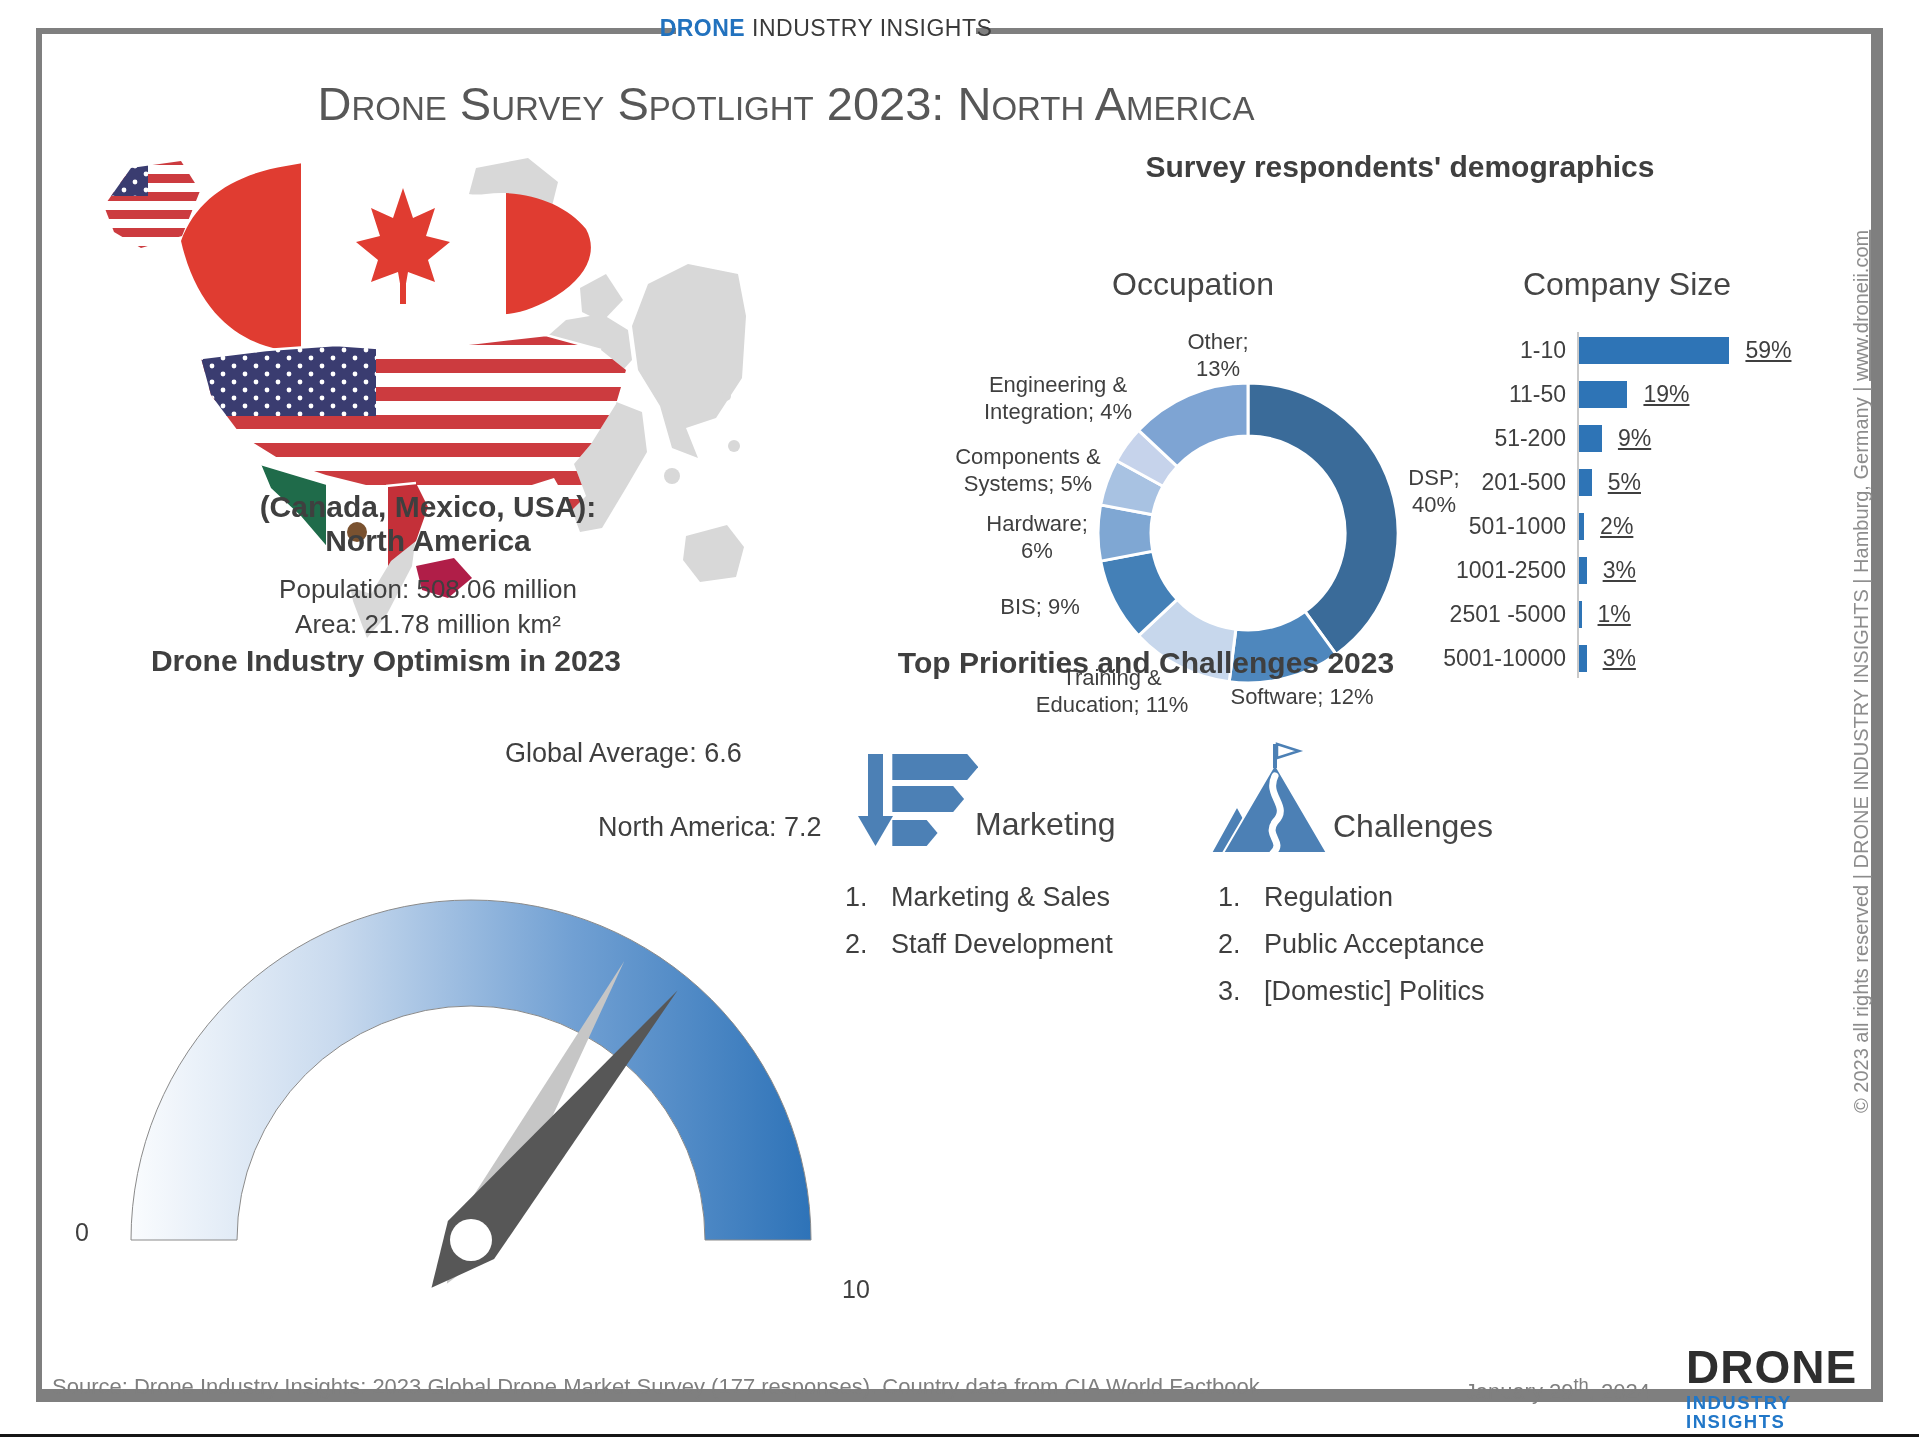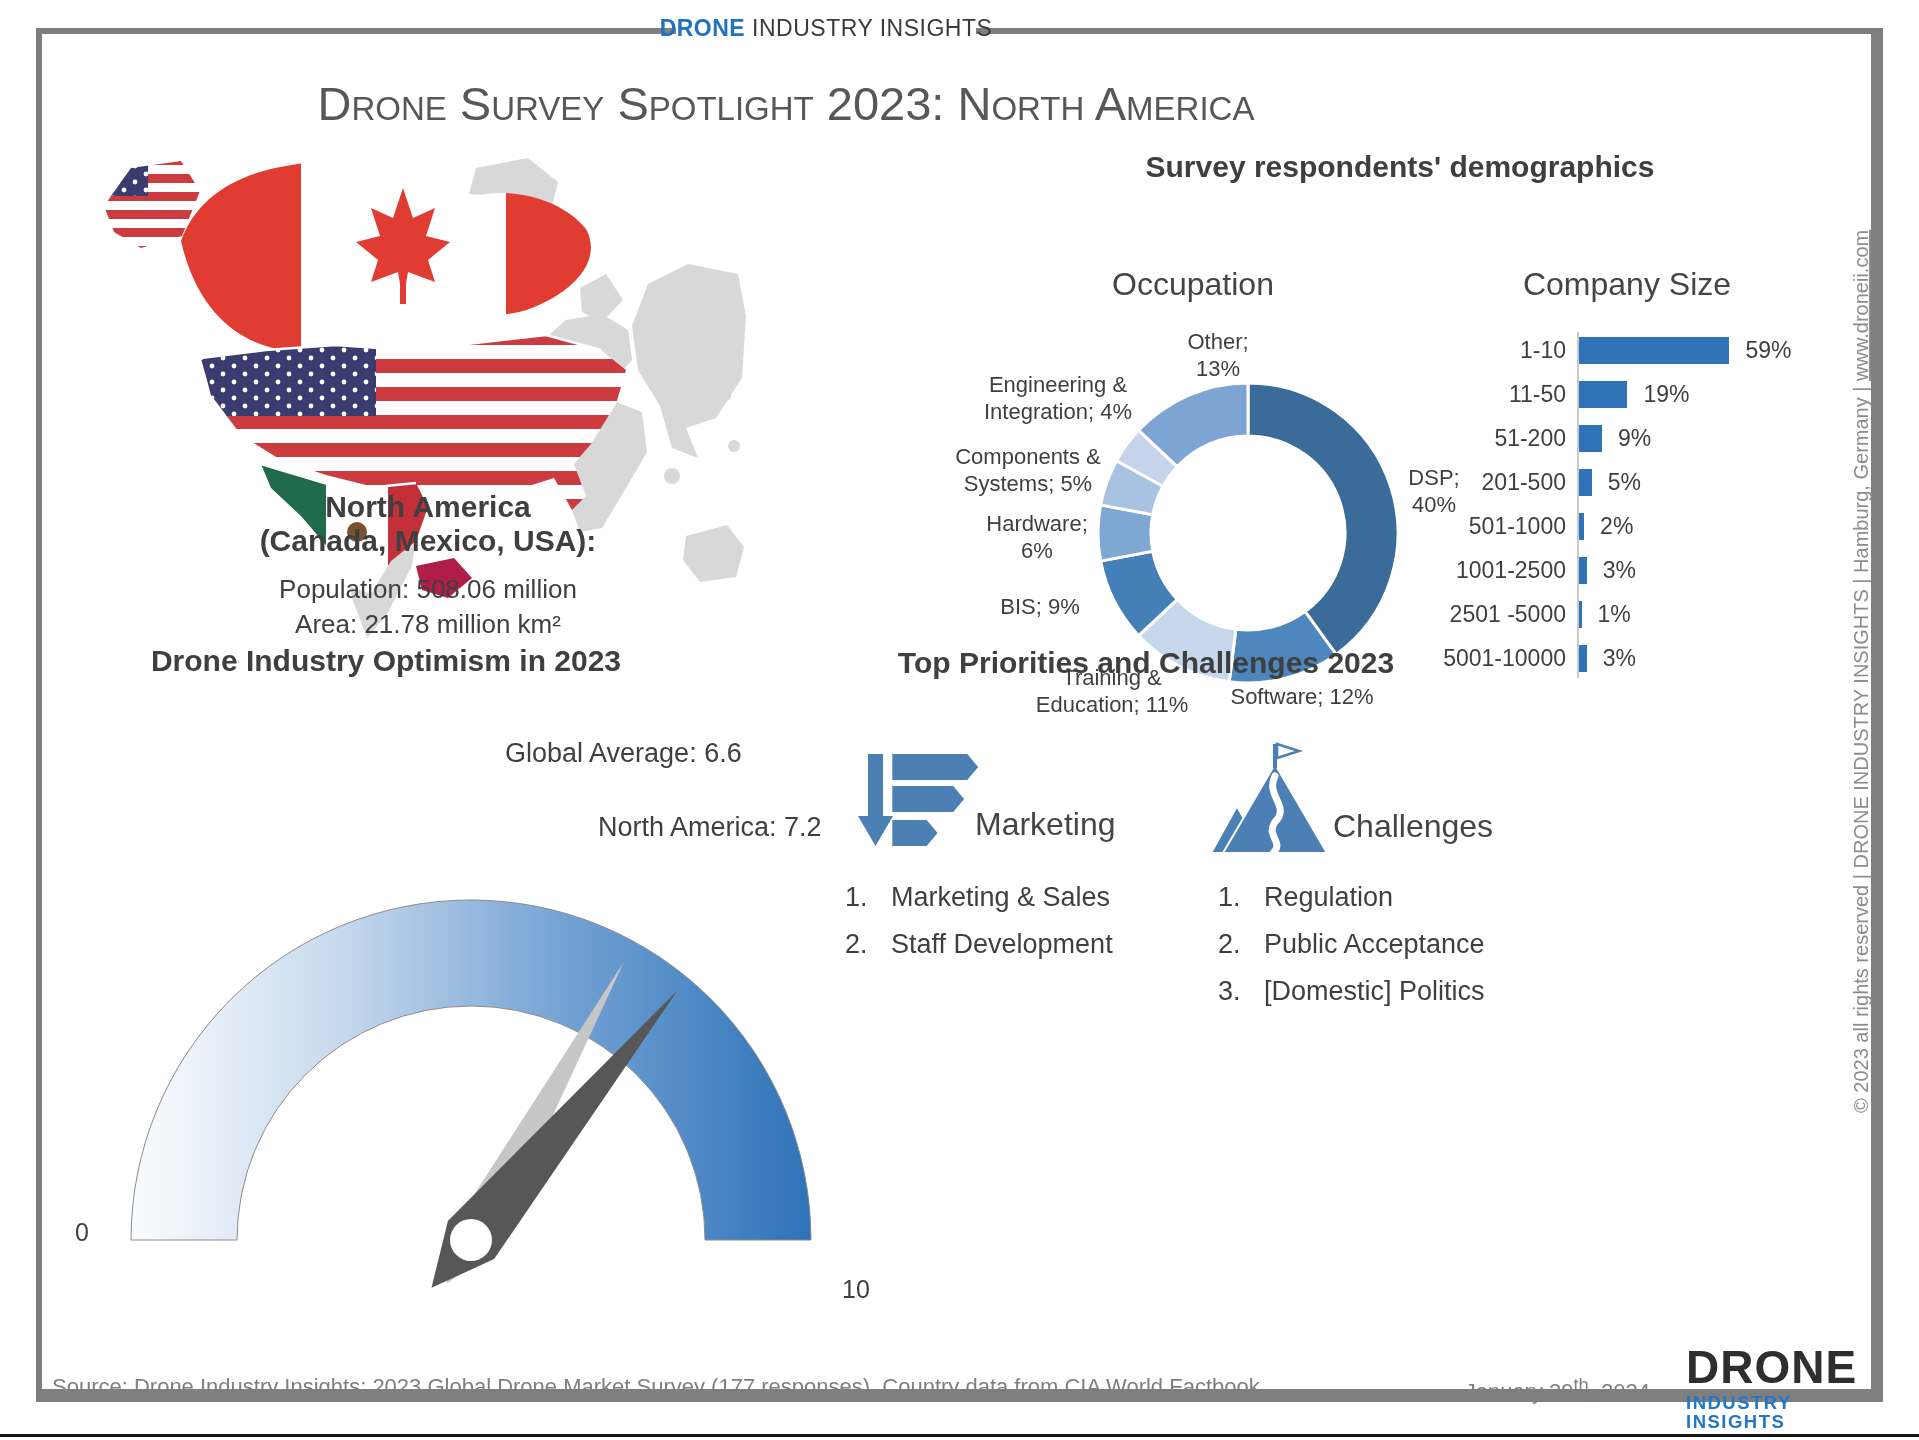--- a/index.html
+++ b/index.html
@@ -14,21 +14,21 @@
   #brand-header{left:576px;top:15px;width:500px;font-size:23px;font-weight:bold;letter-spacing:.5px;}
   #brand-header .b1{color:#2272be;} #brand-header .b2{color:#3a3a3a;font-weight:normal;}
   #page-title{left:186px;top:76px;width:1200px;font-size:47px;color:#575757;
               font-variant:small-caps;letter-spacing:0px;}
   h2.sec{font-size:30px;font-weight:bold;color:#3f3f3f;margin:0;}
   .chart-title{font-size:32px;color:#454545;}
   .donut-label{position:absolute;transform:translate(-50%,-50%);font-size:22px;line-height:1.22;
                color:#3f3f3f;text-align:center;white-space:nowrap;}
   .bar-cat{position:absolute;font-size:23px;color:#3f3f3f;text-align:right;width:150px;}
   .bar-rect{position:absolute;height:27px;background:#2e74b6;}
-  .bar-val{position:absolute;font-size:23px;color:#3f3f3f;}
+  .bar-val{position:absolute;font-size:23px;color:#3f3f3f;text-decoration:underline;}
   #cs-axis{left:1577px;top:332px;width:2px;height:346px;background:#c9c9c9;}
   .gauge-lbl{font-size:27px;color:#3f3f3f;white-space:nowrap;}
   .minmax{font-size:25px;color:#3f3f3f;}
   .pc-label{font-size:32px;color:#454545;}
   .pc-list{font-size:27px;color:#3f3f3f;}
   .pc-list .row{position:relative;margin-bottom:16px;}
   .pc-list .num{display:inline-block;width:46px;}
   #footer-source{left:52px;top:1374px;font-size:22px;color:#7f7f7f;}
   #footer-date{left:1440px;top:1374px;width:210px;font-size:22px;color:#7f7f7f;text-align:right;}
   #logo{left:1686px;top:1344px;width:200px;text-align:left;line-height:1;}
@@ -127,22 +127,22 @@
 
     <polygon fill="#b01e48" points="330,420 368,412 386,432 362,452 336,444"></polygon>
 
     <g fill="none" stroke="#fff" stroke-width="2.5">
       <path d="M115,212 L180,204 L250,199 L320,204 L390,197 L460,189 L515,204"></path>
       <path d="M175,318 L215,330 L255,342 L300,340 L330,337"></path>
     </g>
   </svg>
 
   <div class="abs ctr" style="left:228px;top:490px;width:400px;">
+    <h2 class="sec">(Canada, Mexico, USA):</h2>
     <h2 class="sec">North America</h2>
-    <h2 class="sec">(Canada, Mexico, USA):</h2>
   </div>
   <div class="abs ctr" style="left:228px;top:572px;width:400px;font-size:26px;line-height:1.35;">
     <div>Population: 508.06 million</div>
     <div>Area: 21.78 million km²</div>
   </div>
 
   <h2 class="sec abs ctr" style="left:136px;top:644px;width:500px;">Drone Industry Optimism in 2023</h2>
 
   <svg class="abs" id="gauge-svg" style="left:81px;top:890px;" width="790" height="420" viewBox="0 0 790 420">
     <defs>

